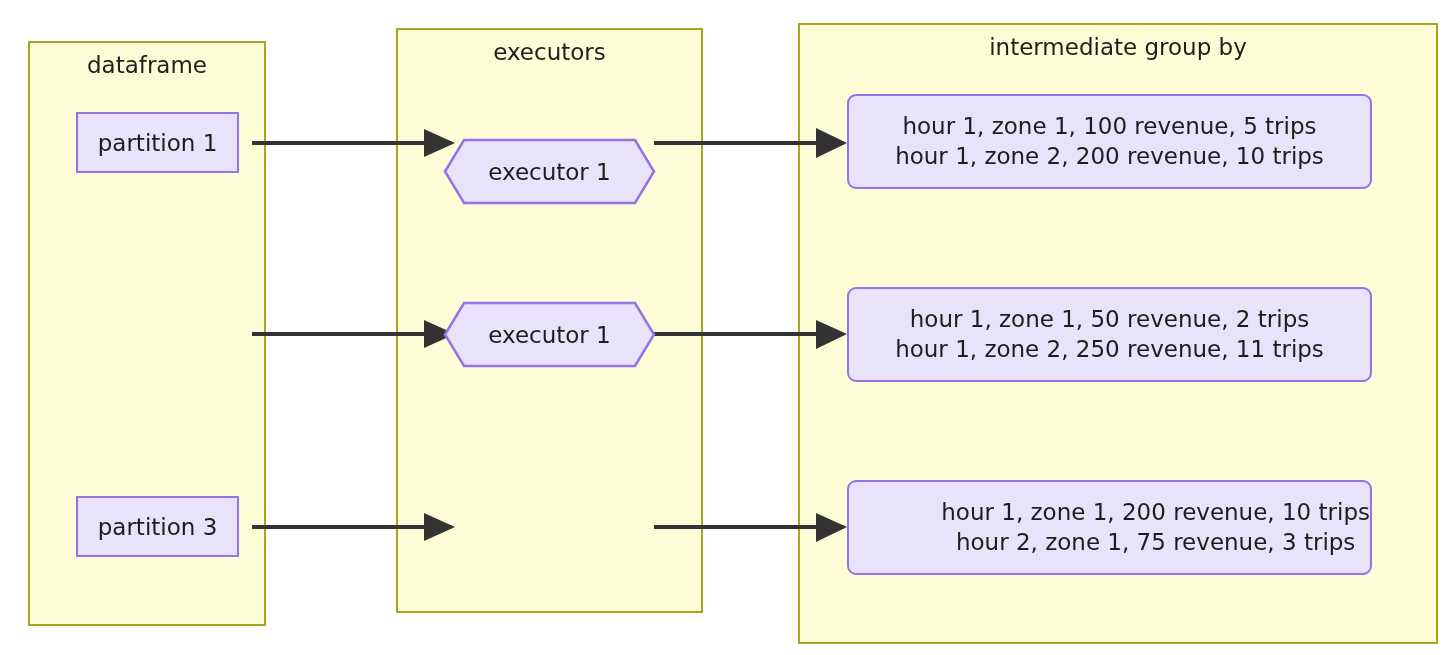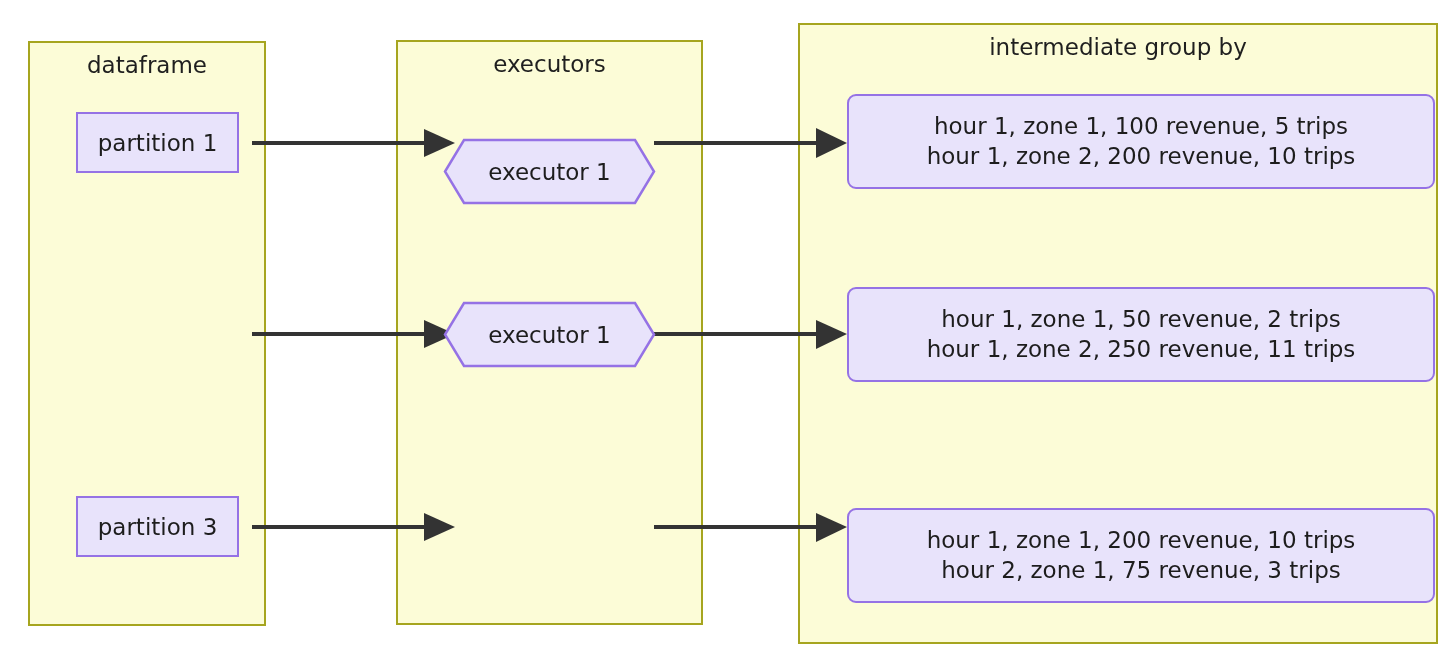--- a/index.html
+++ b/index.html
@@ -30,21 +30,21 @@
     top: 8px;
     left: 0;
     right: 0;
     text-align: center;
     font-size: 23px;
     color: #1f1f1f;
     line-height: 1.25;
     white-space: nowrap;
   }
   #cluster-dataframe { left: 28px;  top: 41px; width: 238px; height: 585px; }
-  #cluster-executors { left: 396px; top: 40px; width: 307px; height: 585px; }
+  #cluster-executors { left: 396px; top: 28px; width: 307px; height: 585px; }
   #cluster-groupby    { left: 798px; top: 23px; width: 640px; height: 621px; }
 
   
   .node {
     position: absolute;
     box-sizing: border-box;
     background: #e8e3fb;
     border: 2px solid #9572e5;
     display: flex;
     align-items: center;
@@ -76,30 +76,30 @@
     position: absolute;
     left: 0; right: 0; top: 0; bottom: 0;
     display: flex;
     align-items: center;
     justify-content: center;
     font-size: 23px;
     color: #1d1d1d;
   }
 
   .groupbox {
-    width: 588px;
+    width: 525px;
     left: 847px;
     border-radius: 9px;
     font-size: 23px;
     line-height: 1.28;
     padding: 4px 0;
   }
   #groupbox-1 { top: 94px;  height: 95px; }
   #groupbox-2 { top: 287px; height: 95px; text-align: center; }
-  #groupbox-3 { top: 508px; height: 95px; }
+  #groupbox-3 { top: 480px; height: 95px; justify-content: flex-end; }
   .groupbox-text { white-space: pre-line; }
 
   
   #edges {
     position: absolute;
     left: 0; top: 0;
     width: 1456px;
     height: 655px;
     pointer-events: none;
   }

